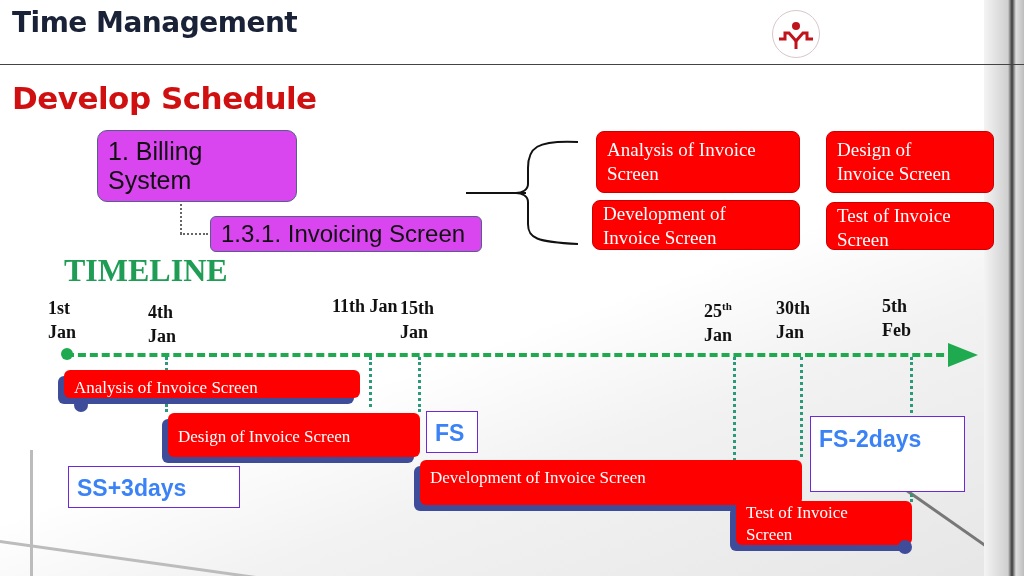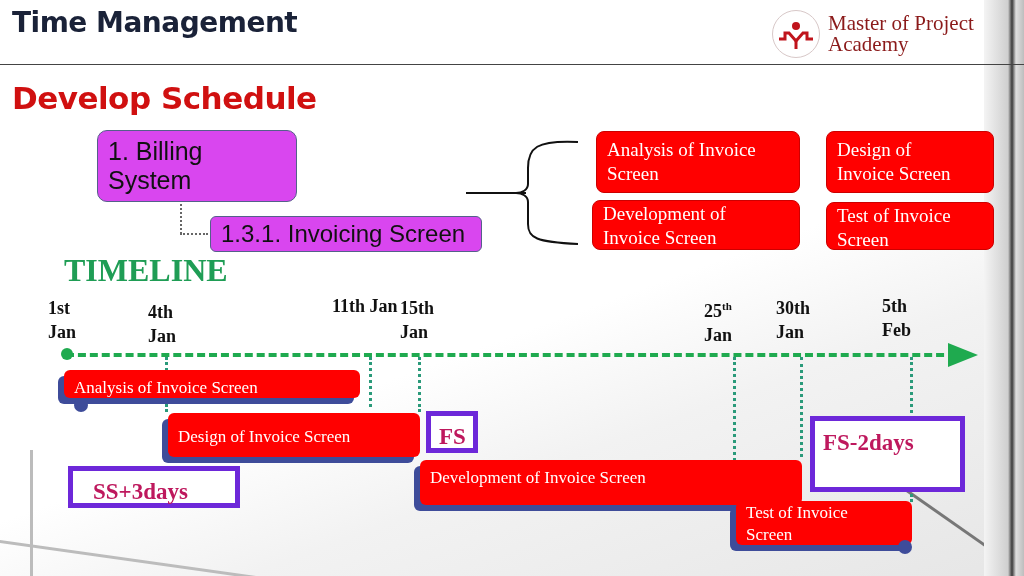--- a/index.html
+++ b/index.html
@@ -20,44 +20,40 @@
   .dotted-conn{position:absolute;border-left:2px dotted #666;}
   .task-box{position:absolute;background:#ff0000;border:1.5px solid #c00;border-radius:8px;color:#fff;font-family:"Liberation Serif",serif;font-size:19px;line-height:24px;padding:6px 10px;box-sizing:border-box;}
   .timeline-label{position:absolute;left:64px;top:252px;font-family:"Liberation Serif",serif;font-weight:bold;font-size:32px;color:#1f9d55;}
   .date{position:absolute;font-family:"Liberation Serif",serif;font-weight:bold;font-size:18px;line-height:24px;color:#111;}
   .date sup{font-size:11px;}
   .axis{position:absolute;left:66px;top:353px;width:890px;height:0;border-top:4px dashed #1faa4f;}
   .axis-arrow{position:absolute;left:948px;top:343px;width:0;height:0;border-top:12px solid transparent;border-bottom:12px solid transparent;border-left:30px solid #1faa4f;}
   .axis-dot{position:absolute;left:61px;top:348px;width:12px;height:12px;border-radius:50%;background:#1faa4f;}
   .vguide{position:absolute;border-left:3px dotted #2a9a7a;width:0;}
   .bar{position:absolute;background:#ff0000;border-radius:6px;color:#fff;font-family:"Liberation Serif",serif;font-size:17px;padding-left:10px;box-sizing:border-box;box-shadow:-6px 6px 0 #3e4c9a;}
-  .lag{position:absolute;border:5px solid #6d28d9;background:#fff;color:#be185d;font-family:Liberation Serif, serif;font-weight:bold;box-sizing:border-box;}
+  .lag{position:absolute;border:1px solid #6d28d9;background:#fff;color:#3b82f6;font-family:Liberation Sans, sans-serif;font-weight:bold;box-sizing:border-box;}
   .end-dot{position:absolute;width:14px;height:14px;border-radius:50%;background:#3e4c9a;}
 </style>
 </head>
 <body>
 
 <div class="bg"></div>
 <div class="bg-line" style="left:0;top:540px;width:420px;height:3px;transform:rotate(8deg);"></div>
 <div class="bg-line" style="left:30px;top:450px;width:3px;height:130px;"></div>
 <div class="bg-line" style="left:880px;top:470px;width:200px;height:3px;transform:rotate(35deg);background:#777;"></div>
 <div class="bg-right"></div>
 
 <div class="header-title">Time Management</div>
 <div class="logo">
   <div class="logo-circle">
     <svg width="46" height="46" viewBox="0 0 46 46">
       <circle cx="23" cy="15" r="4" fill="#c0141c"></circle>
       <path d="M6 28 h6 v-6 h4 l7 8 l7 -8 h4 v6 h6" stroke="#c0141c" stroke-width="3" fill="none"></path>
       <path d="M23 30 v8" stroke="#c0141c" stroke-width="3"></path>
     </svg>
-  </div>
-  <div class="logo-text">
-    <div>Master of Project</div>
-    <div>Academy</div>
   </div>
 </div>
 <div class="header-rule"></div>
 
 <div class="page-title">Develop Schedule</div>
 
 <div class="wbs wbs-main">
   <div>1. Billing</div>
   <div>System</div>
 </div>
@@ -140,15 +136,15 @@
 <div class="bar" style="left:420px;top:460px;width:382px;height:45px;line-height:36px;">
   <span>Development of Invoice Screen</span>
 </div>
 
 <div class="bar" style="left:736px;top:501px;width:176px;height:44px;line-height:22px;padding-top:1px;">
   <div>Test of Invoice</div>
   <div>Screen</div>
 </div>
 <div class="end-dot" style="left:898px;top:540px;"></div>
 
-<div class="lag" style="left:68px;top:466px;width:172px;height:42px;font-size:23px;line-height:42px;padding-left:20px;">SS+3days</div>
+<div class="lag" style="left:68px;top:466px;width:172px;height:42px;font-size:23px;line-height:42px;padding-left:8px;">SS+3days</div>
 <div class="lag" style="left:426px;top:411px;width:52px;height:42px;font-size:23px;line-height:42px;padding-left:8px;">FS</div>
 <div class="lag" style="left:810px;top:416px;width:155px;height:76px;font-size:23px;line-height:44px;padding-left:8px;">FS-2days</div>
 
 </body></html>

